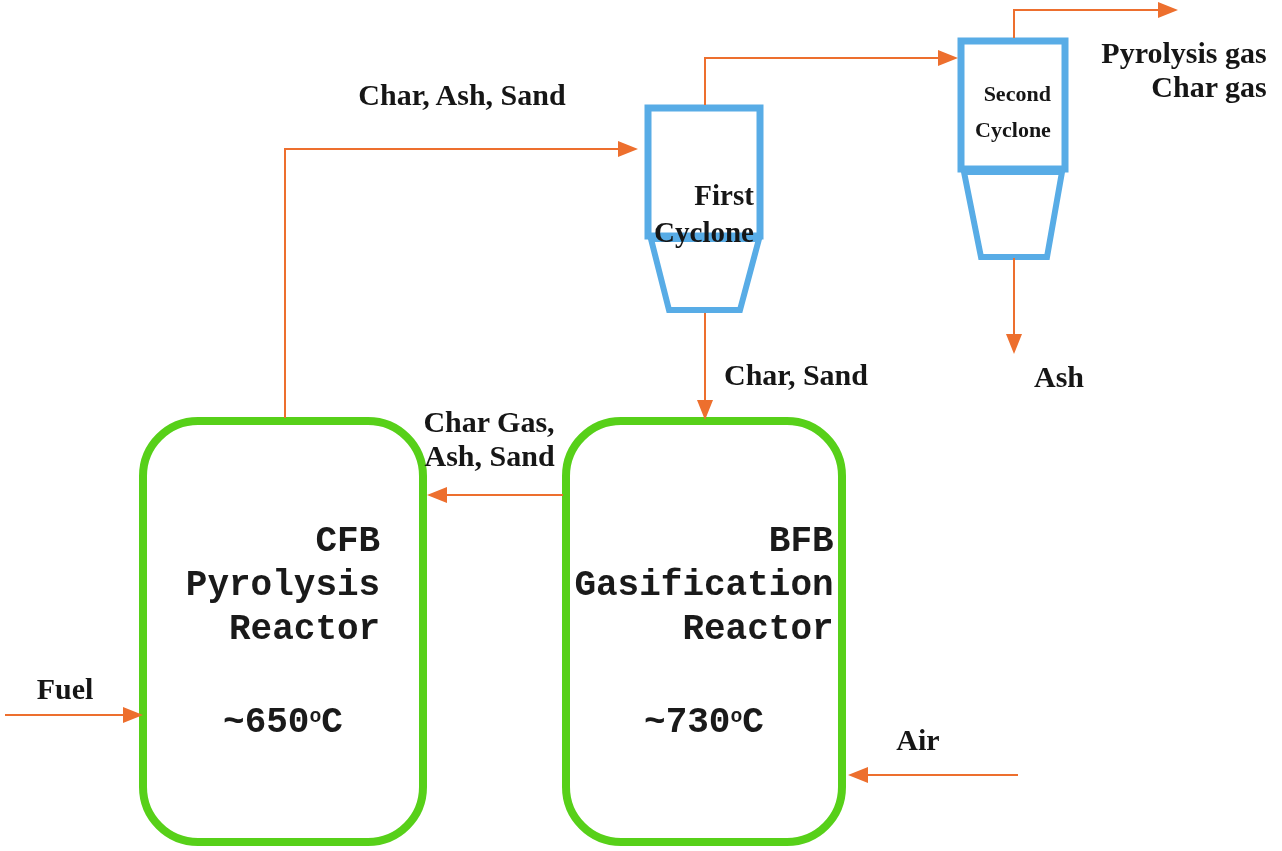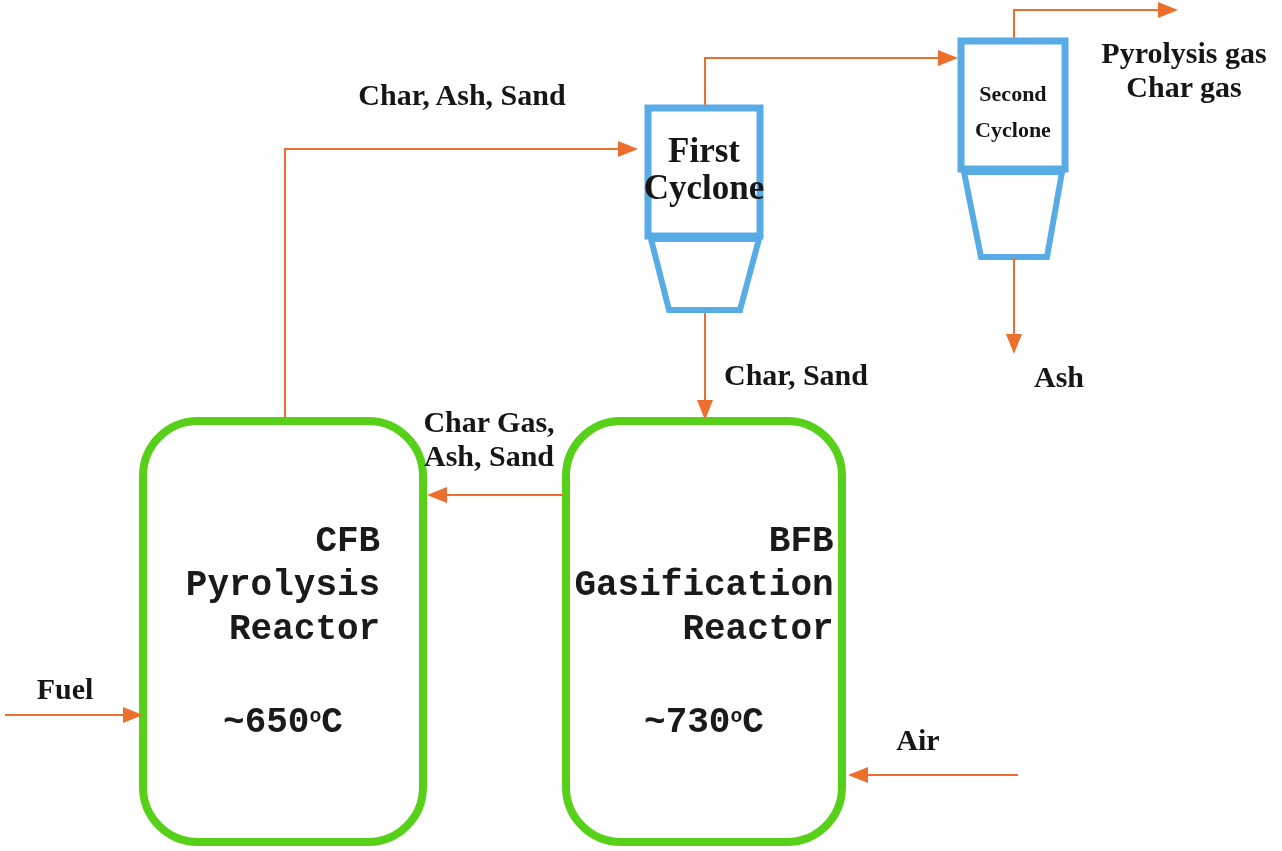--- a/index.html
+++ b/index.html
@@ -15,22 +15,22 @@
     position:absolute;
     transform:translateX(-50%);
     text-align:center;
     font-family:"Liberation Serif",serif;
     font-weight:bold;
     font-size:30px;
     line-height:34px;
     color:#161616;
     white-space:nowrap;
   }
-  .label .ln{display:block;}
-  .cyc-label{font-size:35px;line-height:37px;}
+  .label .ln{display:block;text-align:right;}
+  .cyc-label{font-size:29px;line-height:37px;margin-top:45px;}
   .cyc-label-2{font-size:22px;line-height:36px;}
   .mono{
     position:absolute;
     transform:translateX(-50%);
     text-align:right;
     font-family:"Liberation Mono","DejaVu Sans Mono",monospace;
     font-weight:bold;
     font-size:36px;
     line-height:44px;
     color:#1a1a1a;

